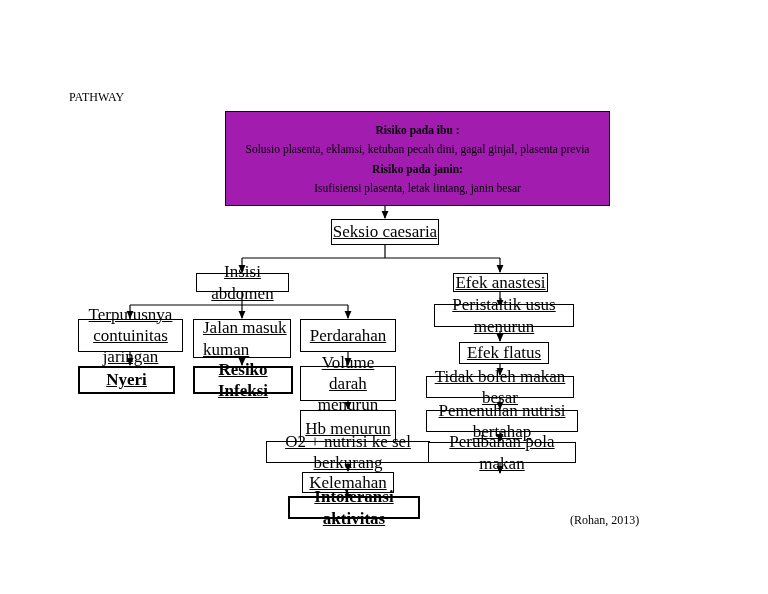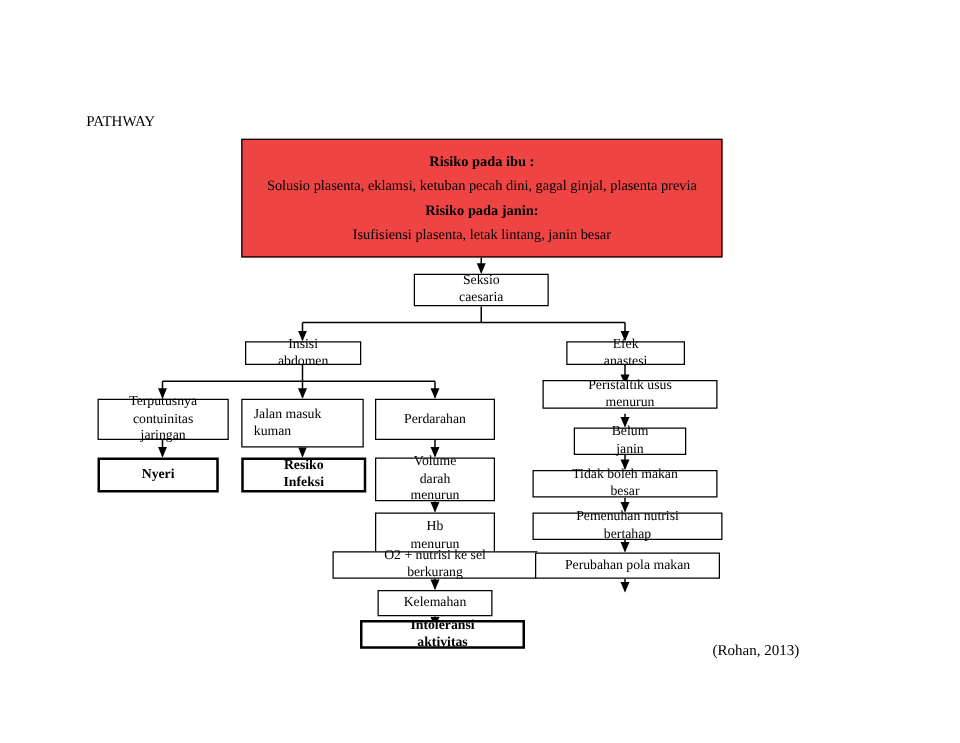--- a/index.html
+++ b/index.html
@@ -24,40 +24,42 @@
   }
   .node {
     position: absolute;
     box-sizing: border-box;
     border: 1px solid #000;
     background: #fff;
     display: flex;
     align-items: center;
     justify-content: center;
     text-align: center;
-    font-size: 11px;
+    font-size: 17px;
     line-height: 1.25;
-    padding: 2px 21px;
+    padding: 2px 0;
+    text-decoration: underline;
   }
   .node.bold {
     border-width: 2.5px;
     font-weight: bold;
   }
   .plain {
     position: absolute;
     font-size: 11.5px;
     white-space: nowrap;
   }
   .big-box {
     position: absolute;
     box-sizing: border-box;
     border: 1px solid #000;
-    background: #ef4444;
+    background: #a21caf;
     padding: 8px 10px 10px 10px;
     text-align: center;
+    margin-left: 32px;
   }
   .big-box .ln {
     font-size: 11.5px;
     line-height: 1.5;
     margin: 2px 0;
   }
   .big-box .ln.b {
     font-weight: bold;
   }
   svg.edges {
@@ -146,20 +148,20 @@
   <div class="node bold" style="left:193px; top:366px; width:100px; height:28px;">Resiko Infeksi</div>
 
   <div class="node" style="left:300px; top:366px; width:96px; height:35px; white-space:pre-line;">Volume darah
 menurun</div>
   <div class="node" style="left:300px; top:410px; width:96px; height:38px;">Hb menurun</div>
   <div class="node" style="left:266px; top:441px; width:164px; height:22px;">O2 + nutrisi ke sel berkurang</div>
   <div class="node" style="left:302px; top:472px; width:92px; height:21px;">Kelemahan</div>
   <div class="node bold" style="left:288px; top:496px; width:132px; height:23px;">Intoleransi aktivitas</div>
 
   <div class="node" style="left:434px; top:304px; width:140px; height:23px;">Peristaltik usus menurun</div>
-  <div class="node" style="left:459px; top:342px; width:90px; height:22px;">Belum janin</div>
+  <div class="node" style="left:459px; top:342px; width:90px; height:22px;">Efek flatus</div>
   <div class="node" style="left:426px; top:376px; width:148px; height:22px;">Tidak boleh makan besar</div>
   <div class="node" style="left:426px; top:410px; width:152px; height:22px;">Pemenuhan nutrisi bertahap</div>
   <div class="node" style="left:428px; top:442px; width:148px; height:21px;">Perubahan pola makan</div>
 
   <div class="plain" style="left:570px; top:513px; font-size:12px;">(Rohan, 2013)</div>
 
 </div>
 
 </body></html>

